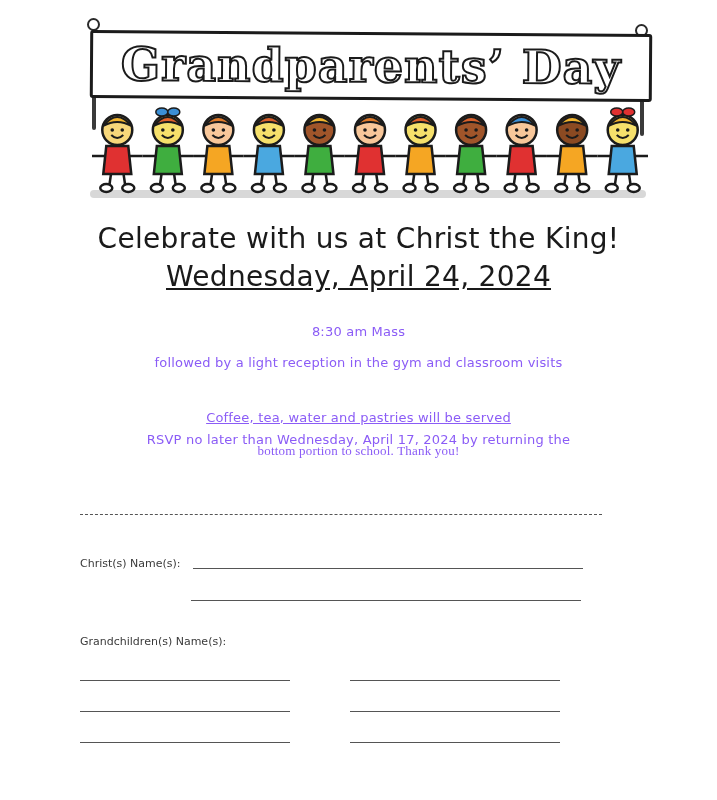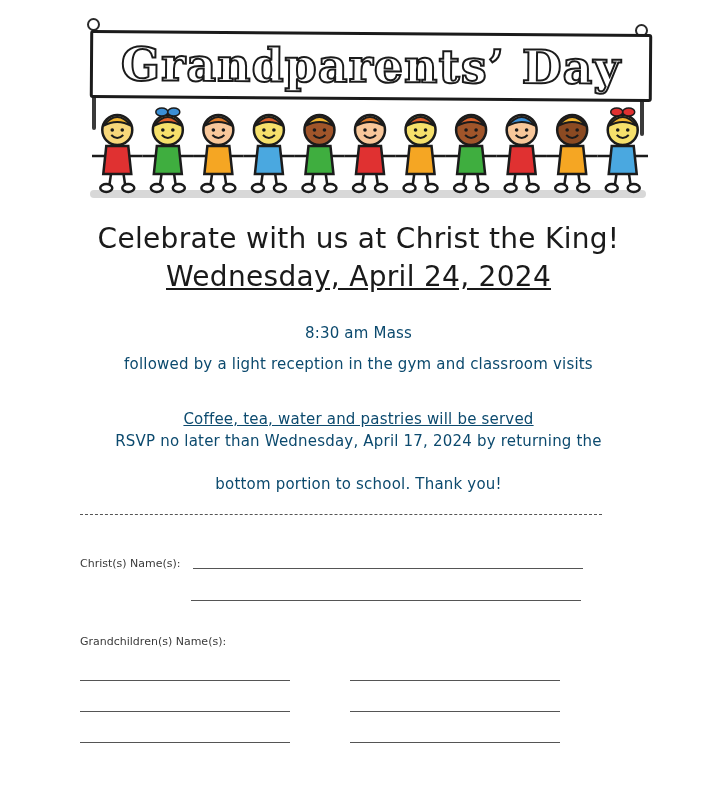--- a/index.html
+++ b/index.html
@@ -7,21 +7,21 @@
   .abs { position: absolute; }
   .banner-wrap { left: 84px; top: 18px; width: 570px; height: 185px; }
   .banner-box { position: absolute; left: 6px; top: 14px; width: 556px; height: 62px; border: 3px solid #1b1b1b; border-radius: 3px; background: #fff; transform: rotate(0.4deg); }
   .banner-title { position: absolute; left: 0; right: 0; top: 6px; text-align: center; font-family: "DejaVu Serif", serif; font-size: 46px; letter-spacing: 1px; color: #fff; -webkit-text-stroke: 2px #1b1b1b; font-weight: bold; line-height: 50px; }
   .pole { position: absolute; width: 4px; background: #3a3a3a; border-radius: 2px; }
   .pole-knob { position: absolute; width: 9px; height: 9px; border: 2px solid #2a2a2a; border-radius: 50%; background: #fff; }
   .ground { position: absolute; left: 6px; top: 172px; width: 556px; height: 8px; background: #d8d8d8; border-radius: 4px; }
   .kids { position: absolute; left: 8px; top: 88px; width: 556px; height: 90px; }
   .centered { left: 0; width: 717px; text-align: center; }
   .headline { font-family: "DejaVu Sans", sans-serif; font-size: 28px; letter-spacing: 0.3px; color: #1a1a1a; }
-  .body-text { font-family: "DejaVu Sans", sans-serif; font-size: 15px; color: #0c4a6e; letter-spacing: 0.2px; }
+  .body-text { font-family: "DejaVu Sans", sans-serif; font-size: 13px; color: #8b5cf6; letter-spacing: 0.2px; }
   .dash-line { left: 80px; top: 514px; width: 522px; height: 0; border-top: 1px dashed #555; }
   .label { font-family: "DejaVu Sans", sans-serif; font-size: 11px; color: #3a3a3a; }
   .fill-line { height: 0; border-top: 1.4px solid #555; }
 </style>
 </head>
 <body>
 
 <div class="abs banner-wrap">
   <div class="pole" style="left:8px; top:4px; height:108px;"></div>
   <div class="pole-knob" style="left:3px; top:0px;"></div>
@@ -160,21 +160,21 @@
     </svg>
 </div>
 
 <div class="abs centered headline" style="top:222px;">Celebrate with us at Christ the King!</div>
 <div class="abs centered headline" style="top:260px;text-decoration:underline;">Wednesday, April 24, 2024</div>
 
 <div class="abs centered body-text" style="top:324px;">8:30 am Mass</div>
 <div class="abs centered body-text" style="top:355px;">followed by a light reception in the gym and classroom visits</div>
 <div class="abs centered body-text" style="top:410px;text-decoration:underline;">Coffee, tea, water and pastries will be served</div>
 <div class="abs centered body-text" style="top:432px;">RSVP no later than Wednesday, April 17, 2024 by returning the</div>
-<div class="abs centered body-text" style="top:475px;">bottom portion to school. Thank you!</div>
+<div class="abs centered body-text" style="top:443px;font-family:Liberation Serif, serif;">bottom portion to school. Thank you!</div>
 
 <div class="abs dash-line"></div>
 
 <div class="abs label" style="left:80px; top:557px;">Christ(s) Name(s):</div>
 <div class="abs fill-line" style="left:193px; top:568px; width:390px;"></div>
 <div class="abs fill-line" style="left:191px; top:600px; width:390px;"></div>
 
 <div class="abs label" style="left:80px; top:635px;">Grandchildren(s) Name(s):</div>
 
 <div class="abs fill-line" style="left:80px; top:680px; width:210px;"></div>

